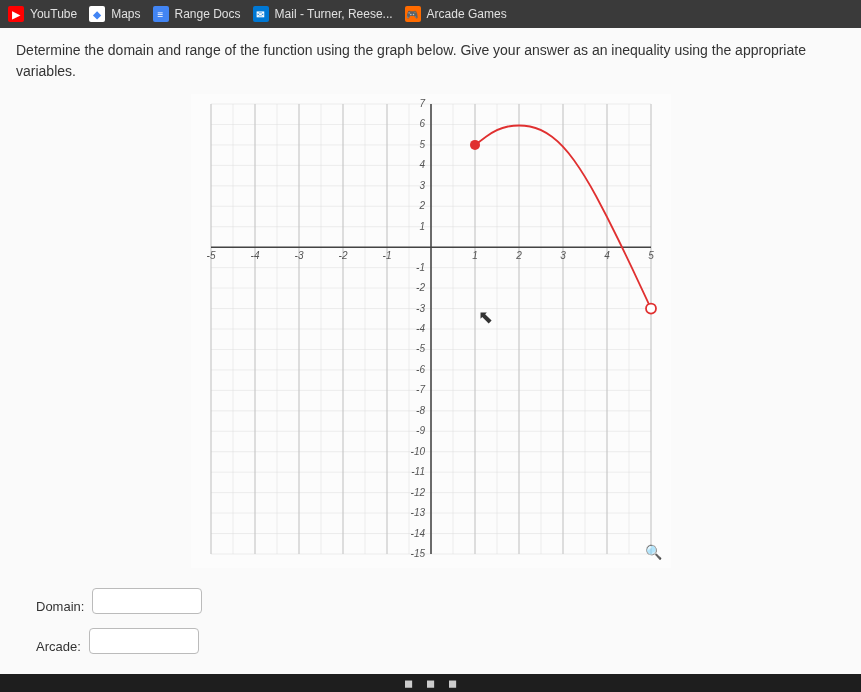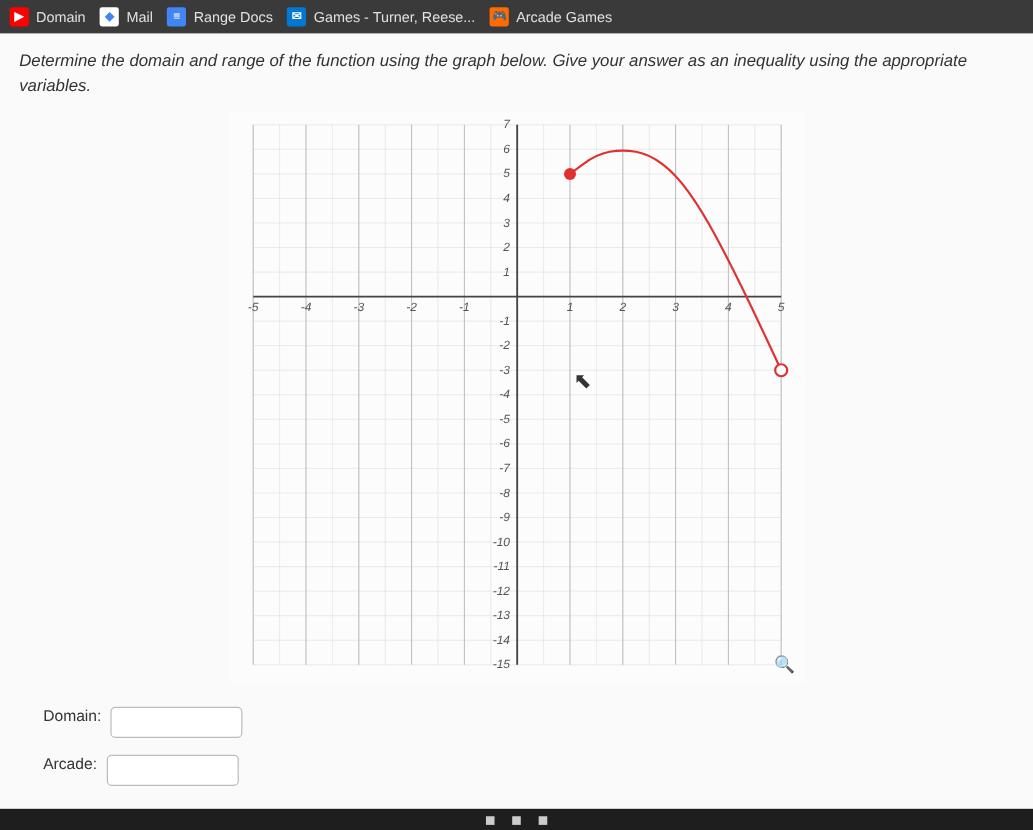--- a/index.html
+++ b/index.html
@@ -48,37 +48,36 @@
     .arcade-icon { background: #ff6b00; color: white; }
     .content {
       padding: 12px 16px;
       background: #fafafa;
     }
     .question-text {
       font-size: 14px;
       color: #333;
       line-height: 1.5;
       margin-bottom: 12px;
-      font-style: italic;
     }
     .graph-wrapper {
       display: flex;
       justify-content: center;
       margin-bottom: 20px;
     }
     .graph-container {
       position: relative;
       background: #fcfcfc;
     }
     .answer-section {
       margin-top: 16px;
     }
     .answer-row {
       display: flex;
-      align-items: flex-start;
+      align-items: flex-end;
       gap: 8px;
       margin-bottom: 14px;
       font-size: 13px;
       color: #333;
       margin-left: 20px;
     }
     .answer-input {
       width: 110px;
       height: 26px;
       border: 1px solid #bbb;
@@ -119,33 +118,33 @@
       font-size: 14px;
       color: #888;
     }
   </style>
 </head>
 <body>
 
 <div class="bookmark-bar">
   <div class="bookmark-item">
     <span class="bookmark-icon yt-icon">▶</span>
-    <span>Domain</span>
+    <span>YouTube</span>
   </div>
   <div class="bookmark-item">
     <span class="bookmark-icon maps-icon">◆</span>
-    <span>Mail</span>
+    <span>Maps</span>
   </div>
   <div class="bookmark-item">
     <span class="bookmark-icon docs-icon">≡</span>
     <span>Range Docs</span>
   </div>
   <div class="bookmark-item">
     <span class="bookmark-icon mail-icon">✉</span>
-    <span>Games - Turner, Reese...</span>
+    <span>Mail - Turner, Reese...</span>
   </div>
   <div class="bookmark-item">
     <span class="bookmark-icon arcade-icon">🎮</span>
     <span>Arcade Games</span>
   </div>
 </div>
 
 <div class="content">
   <div class="question-text">Determine the domain and range of the function using the graph below. Give your answer as an inequality using the appropriate variables.</div>
 

